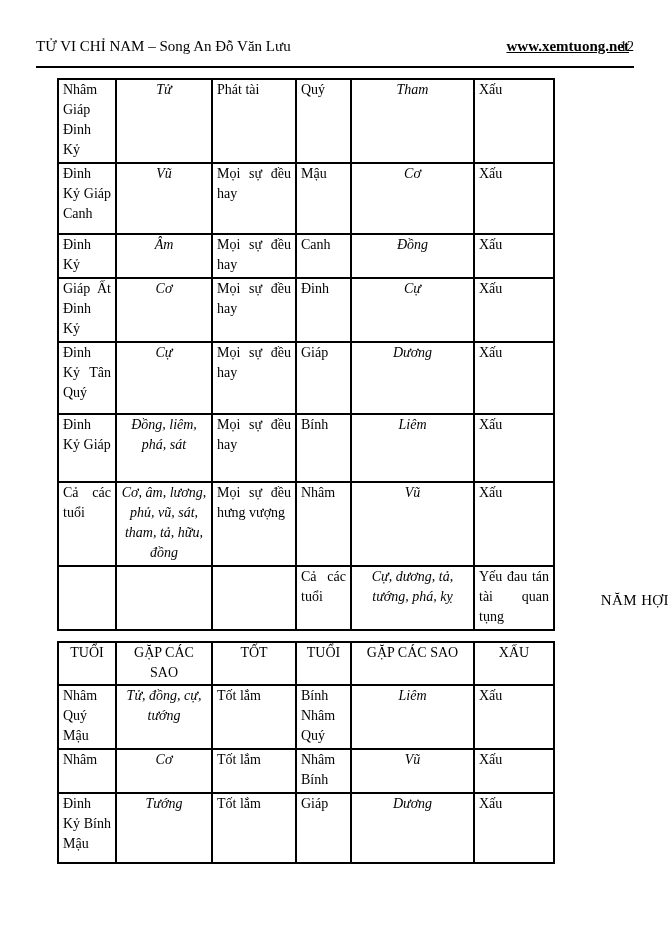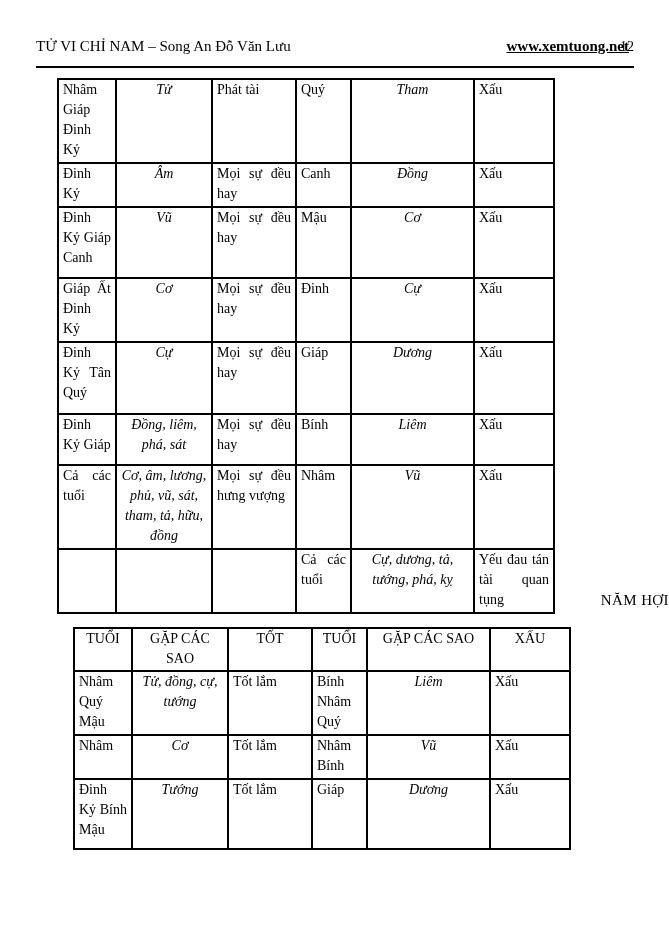--- a/index.html
+++ b/index.html
@@ -50,21 +50,21 @@
   table.doc-table {
     position: absolute;
     left: 57px;
     border-collapse: collapse;
     table-layout: fixed;
     width: 496px;
     font-size: 14px;
     line-height: 20px;
   }
   #table1 { top: 78px; }
-  #table2 { top: 627px; margin-left: 16px; }
+  #table2 { top: 641px; }
   table.doc-table td {
     border: 2px solid #000000;
     vertical-align: top;
     padding: 0px 4px 2px 4px;
     overflow: hidden;
   }
   td.thin-r { border-right-width: 1px; }
   td.col-tuoi  { text-align: justify; }
   td.col-star  { text-align: center; font-style: italic; }
   td.col-note  { text-align: justify; }
@@ -106,53 +106,53 @@
     </colgroup>
     <tbody>
       <tr style="height:68px">
         <td class="col-tuoi thin-r">Nhâm Giáp Đinh Kỷ</td>
         <td class="col-star thin-r">Tử</td>
         <td class="col-note">Phát tài</td>
         <td class="col-tuoi">Quý</td>
         <td class="col-star">Tham</td>
         <td class="col-note">Xấu</td>
       </tr>
+      <tr style="height:71px">
+        <td class="col-tuoi thin-r">Đinh Kỷ Giáp Canh</td>
+        <td class="col-star thin-r">Vũ</td>
+        <td class="col-note">Mọi sự đều hay</td>
+        <td class="col-tuoi">Mậu</td>
+        <td class="col-star">Cơ</td>
+        <td class="col-note">Xấu</td>
+      </tr>
       <tr style="height:36px">
         <td class="col-tuoi thin-r">Đinh Kỷ</td>
         <td class="col-star thin-r">Âm</td>
         <td class="col-note">Mọi sự đều hay</td>
         <td class="col-tuoi">Canh</td>
         <td class="col-star">Đồng</td>
         <td class="col-note">Xấu</td>
       </tr>
-      <tr style="height:71px">
-        <td class="col-tuoi thin-r">Đinh Kỷ Giáp Canh</td>
-        <td class="col-star thin-r">Vũ</td>
-        <td class="col-note">Mọi sự đều hay</td>
-        <td class="col-tuoi">Mậu</td>
-        <td class="col-star">Cơ</td>
-        <td class="col-note">Xấu</td>
-      </tr>
       <tr style="height:62px">
         <td class="col-tuoi thin-r">Giáp Ất Đinh Kỷ</td>
         <td class="col-star thin-r">Cơ</td>
         <td class="col-note">Mọi sự đều hay</td>
         <td class="col-tuoi">Đinh</td>
         <td class="col-star">Cự</td>
         <td class="col-note">Xấu</td>
       </tr>
       <tr style="height:72px">
         <td class="col-tuoi thin-r">Đinh Kỷ Tân Quý</td>
         <td class="col-star thin-r">Cự</td>
         <td class="col-note">Mọi sự đều hay</td>
         <td class="col-tuoi">Giáp</td>
         <td class="col-star">Dương</td>
         <td class="col-note">Xấu</td>
       </tr>
-      <tr style="height:51px">
+      <tr style="height:68px">
         <td class="col-tuoi thin-r">Đinh Kỷ Giáp</td>
         <td class="col-star thin-r">Đồng, liêm, phá, sát</td>
         <td class="col-note">Mọi sự đều hay</td>
         <td class="col-tuoi">Bính</td>
         <td class="col-star">Liêm</td>
         <td class="col-note">Xấu</td>
       </tr>
       <tr style="height:67px">
         <td class="col-tuoi thin-r">Cả các tuổi</td>
         <td class="col-star thin-r">Cơ, âm, lương, phủ, vũ, sát, tham, tả, hữu, đồng</td>

